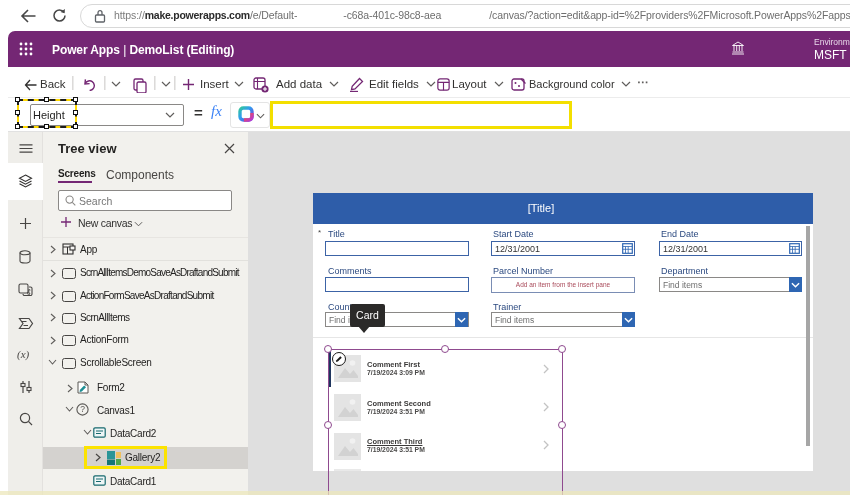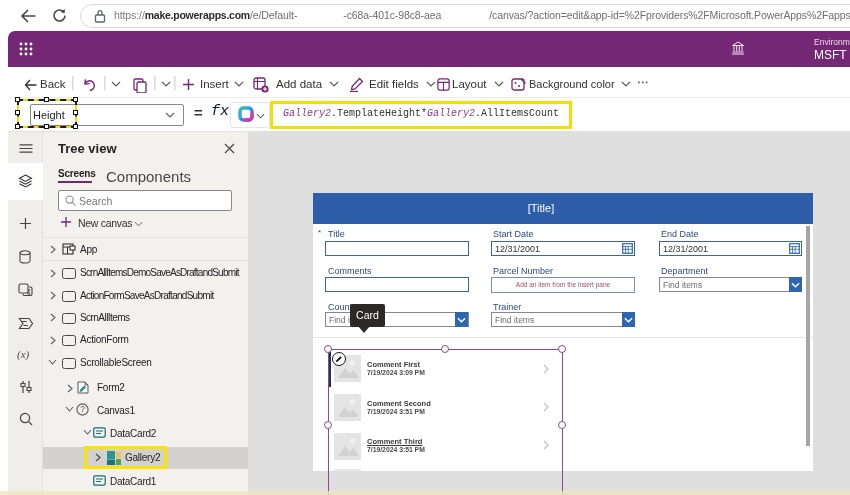--- a/index.html
+++ b/index.html
@@ -34,20 +34,21 @@
         <circle cx="7" cy="2" r="1.4"></circle>
         <circle cx="12" cy="2" r="1.4"></circle>
       <circle cx="2" cy="7" r="1.4"></circle>
         <circle cx="7" cy="7" r="1.4"></circle>
         <circle cx="12" cy="7" r="1.4"></circle>
       <circle cx="2" cy="12" r="1.4"></circle>
         <circle cx="7" cy="12" r="1.4"></circle>
         <circle cx="12" cy="12" r="1.4"></circle>
     </g>
   </svg>
+  <div class="abs" style="left:52px;top:43px;font-size:12px;color:#fff;font-weight:700;letter-spacing:-0.1px;">Power Apps&nbsp;<span style="font-weight:400;">|</span>&nbsp;DemoList (Editing)</div>
   <svg class="abs" style="left:731px;top:41px" width="14" height="14" viewBox="0 0 14 14">
     <path d="M7 1 L12.5 4.5 H1.5 Z" fill="none" stroke="#fff" stroke-width="0.9"></path>
     <path d="M3 4.5 V10 M5.7 4.5 V10 M8.3 4.5 V10 M11 4.5 V10" stroke="#fff" stroke-width="0.9"></path>
     <path d="M1.5 11 H12.5 M1 13 H13" stroke="#fff" stroke-width="0.9"></path>
   </svg>
   <div class="abs" style="left:814px;top:37px;font-size:8.5px;color:#e9d9ea;">Environme</div>
   <div class="abs" style="left:814px;top:48px;font-size:12px;color:#fff;">MSFT (d</div>
 
   <div class="abs" style="left:8px;top:67px;width:842px;height:30px;background:#fff;"></div>
   <div class="abs" id="toolbar" style="left:0;top:70px;width:734px;height:30px;font-size:11.5px;color:#323130;">
@@ -132,21 +133,21 @@
     <div class="abs" style="left:15px;top:97px;width:5px;height:5px;background:#fff;border:1px solid #111;"></div>
     <div class="abs" style="left:44px;top:97px;width:5px;height:5px;background:#fff;border:1px solid #111;"></div>
     <div class="abs" style="left:73px;top:97px;width:5px;height:5px;background:#fff;border:1px solid #111;"></div>
     <div class="abs" style="left:15px;top:110px;width:5px;height:5px;background:#fff;border:1px solid #111;"></div>
     <div class="abs" style="left:73px;top:110px;width:5px;height:5px;background:#fff;border:1px solid #111;"></div>
     <div class="abs" style="left:15px;top:124px;width:5px;height:5px;background:#fff;border:1px solid #111;"></div>
     <div class="abs" style="left:44px;top:124px;width:5px;height:5px;background:#fff;border:1px solid #111;"></div>
     <div class="abs" style="left:73px;top:124px;width:5px;height:5px;background:#fff;border:1px solid #111;"></div>
   </div>
   <div class="abs" style="left:194px;top:104px;font-size:15px;font-weight:700;color:#323130;">=</div>
-  <div class="abs" style="left:211px;top:103px;font-size:15px;color:#0f172a;font-style:italic;font-family:Liberation Mono, monospace;">fx</div>
+  <div class="abs" style="left:211px;top:103px;font-size:15px;color:#3b82f6;font-style:italic;font-family:Liberation Serif, serif;">fx</div>
   <div class="abs" style="left:230px;top:102px;width:40px;height:26px;border:1px solid #e4e4e4;border-radius:3px;background:#fff;"></div>
   <svg class="abs" style="left:238px;top:106px" width="16" height="16" viewBox="0 0 16 16">
     <defs>
       <linearGradient id="cga" x1="0" y1="0" x2="1" y2="1">
           <stop offset="0" stop-color="#31c3a0"></stop>
           <stop offset="0.4" stop-color="#2f9df0"></stop>
           <stop offset="1" stop-color="#7b3bd6"></stop>
         </linearGradient>
       <linearGradient id="cgb" x1="1" y1="1" x2="0" y2="0">
           <stop offset="0" stop-color="#b33ad6"></stop>
@@ -154,21 +155,20 @@
           <stop offset="1" stop-color="#ef8350"></stop>
         </linearGradient>
     </defs>
     <rect x="2" y="2" width="12" height="12" rx="3.4" fill="none" stroke="url(#cga)" stroke-width="3.4"></rect>
     <path d="M14 7 V10.6 a3.4 3.4 0 0 1 -3.4 3.4 H6" fill="none" stroke="url(#cgb)" stroke-width="3.4"></path>
   </svg>
   <svg class="abs" style="left:256px;top:113px" width="9" height="6" viewBox="0 0 10 6">
       <path d="M1 1 L5 5 L9 1" stroke="#605e5c" stroke-width="1.2" fill="none"></path>
     </svg>
   <div class="abs" style="left:270px;top:101px;width:302px;height:28px;border:3px solid #f3df00;"></div>
-  <div class="abs" style="left:283px;top:108px;font-family:'Liberation Mono',monospace;font-size:10px;color:#323130;white-space:nowrap;"><span style="color:#8e398e;font-style:italic;">Gallery2</span>.TemplateHeight*<span style="color:#8e398e;font-style:italic;">Gallery2</span>.AllItemsCount</div>
 
   <div class="abs" style="left:8px;top:132px;width:35px;height:363px;background:#efeeea;border-right:1px solid #e3e1de;"></div>
   <div class="abs" style="left:8px;top:163px;width:35px;height:37px;background:#fff;"></div>
   <div id="rail" class="abs" style="left:0;top:0;">
     <svg class="abs" style="left:19px;top:144px" width="14" height="9" viewBox="0 0 14 9">
         <path d="M0.5 0.8 H13.5 M0.5 4.5 H13.5 M0.5 8.2 H13.5" stroke="#484644" stroke-width="1.2"></path>
       </svg>
     <svg class="abs" style="left:18px;top:174px" width="15" height="15" viewBox="0 0 15 15">
         <path d="M7.5 1 L13.5 4.2 L7.5 7.4 L1.5 4.2 Z" fill="none" stroke="#323130" stroke-width="1.1"></path>
         <path d="M1.5 7 L7.5 10.2 L13.5 7" fill="none" stroke="#323130" stroke-width="1.1"></path>
@@ -202,21 +202,21 @@
   </div>
 
   <div class="abs" style="left:43px;top:132px;width:205px;height:363px;background:#f2f1ed;"></div>
   <div id="tree" class="abs" style="left:0;top:0;">
     <div class="abs" style="left:58px;top:141px;font-size:13px;font-weight:700;color:#242322;">Tree view</div>
     <svg class="abs" style="left:224px;top:143px" width="11" height="11" viewBox="0 0 11 11">
         <path d="M1 1 L10 10 M10 1 L1 10" stroke="#484644" stroke-width="1.2"></path>
       </svg>
     <div class="abs" style="left:58px;top:168px;font-size:10px;letter-spacing:-0.2px;font-weight:700;color:#201f1e;">Screens</div>
     <div class="abs" style="left:58px;top:181px;width:34px;height:2px;background:#742774;"></div>
-    <div class="abs" style="left:106px;top:168px;font-size:15px;color:#484644;">Components</div>
+    <div class="abs" style="left:106px;top:168px;font-size:12px;color:#484644;">Components</div>
     <div class="abs" style="left:58px;top:190px;width:174px;height:21px;background:#fff;border:1px solid #8a8886;border-radius:2px;"></div>
     <svg class="abs" style="left:65px;top:195px" width="11" height="11" viewBox="0 0 11 11">
         <circle cx="4.6" cy="4.6" r="3.6" fill="none" stroke="#8a8886" stroke-width="1.1"></circle>
         <path d="M7.3 7.3 L10.3 10.3" stroke="#8a8886" stroke-width="1.1"></path>
       </svg>
     <div class="abs" style="left:79px;top:195px;font-size:10.5px;color:#767676;">Search</div>
     <svg class="abs" style="left:60px;top:216px" width="12" height="12" viewBox="0 0 12 12">
         <path d="M6 1 V11 M1 6 H11" stroke="#742774" stroke-width="1.3"></path>
       </svg>
     <div class="abs" style="left:78px;top:217px;font-size:10.5px;letter-spacing:-0.3px;color:#323130;">New canvas</div>

